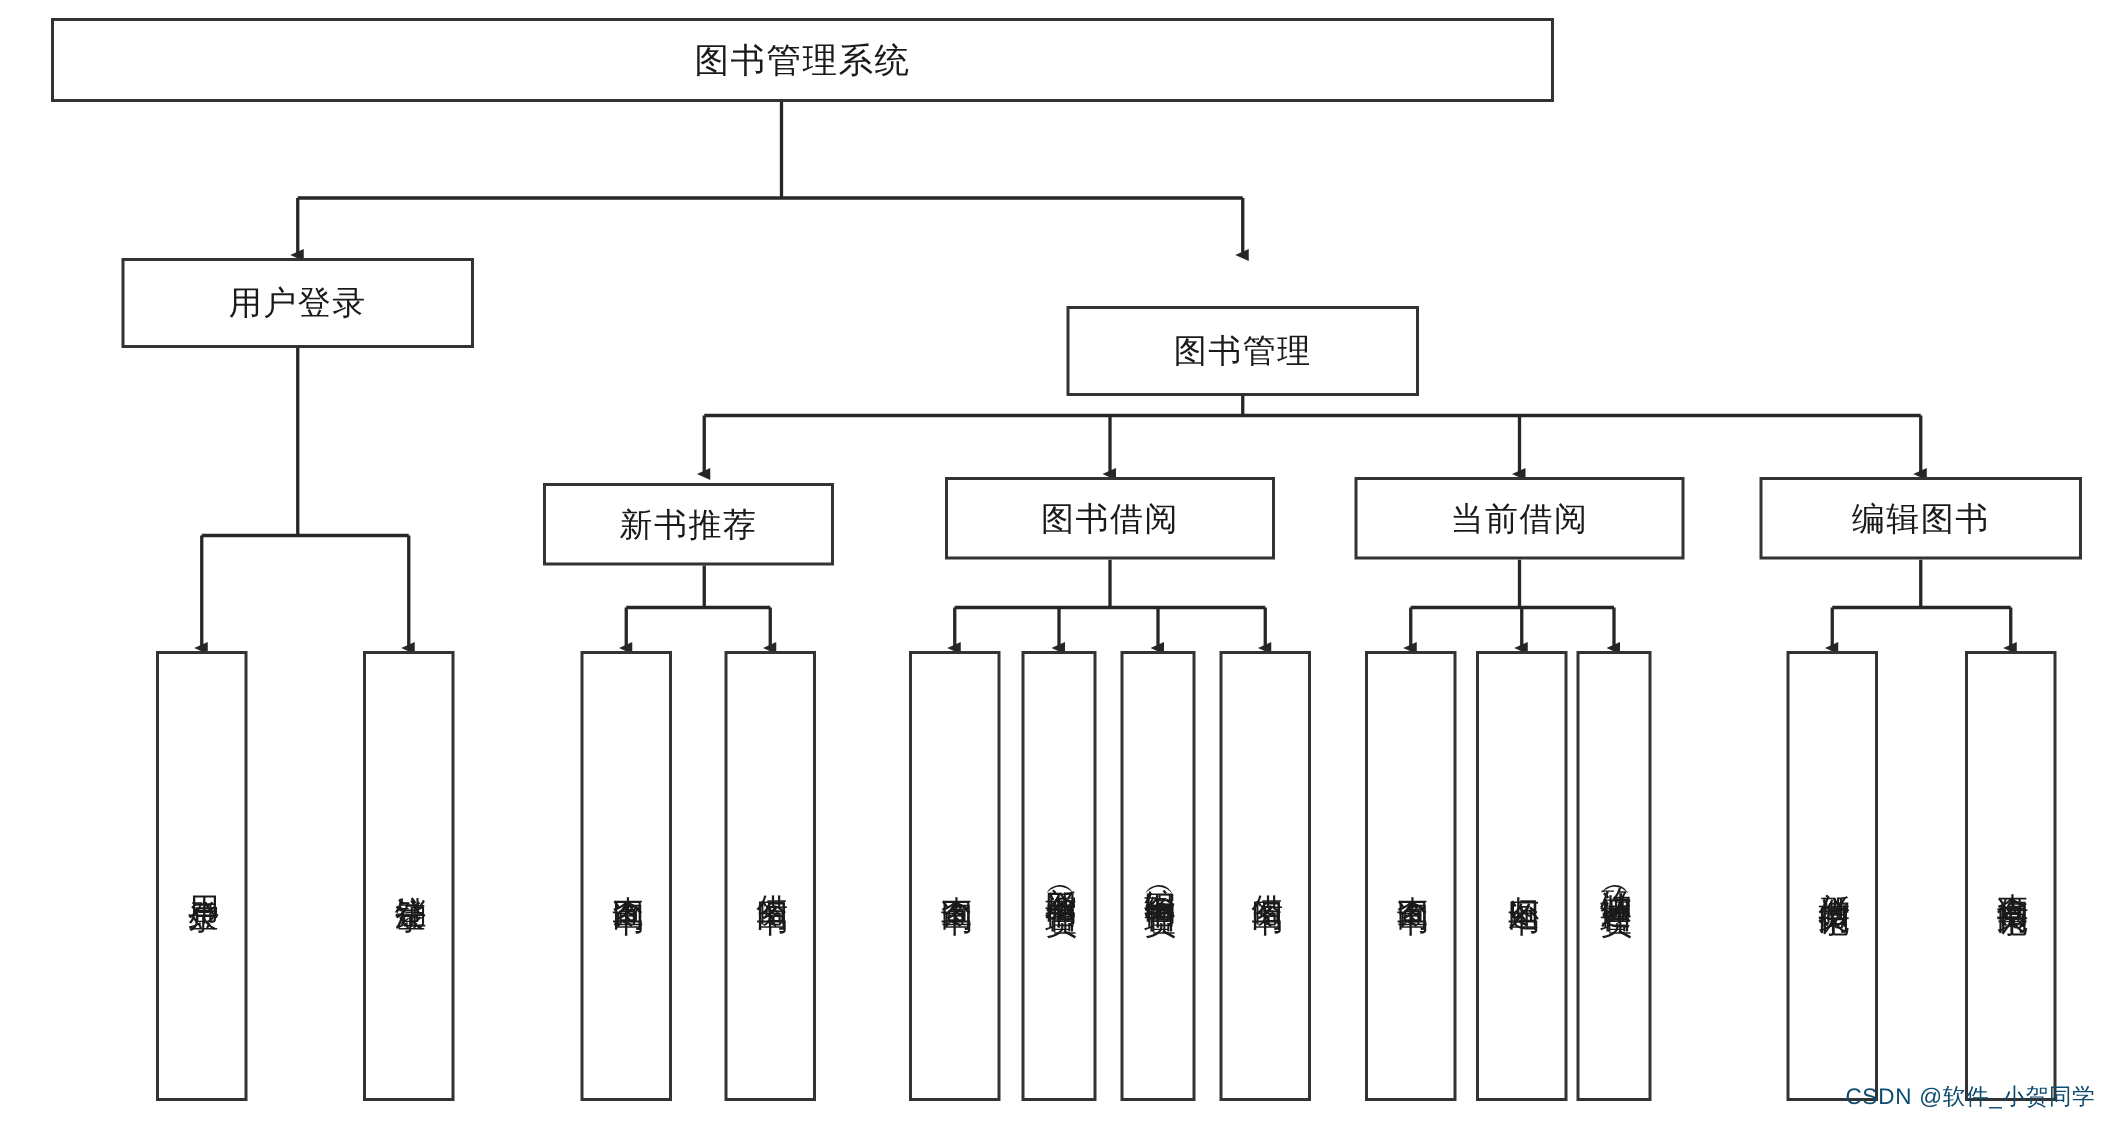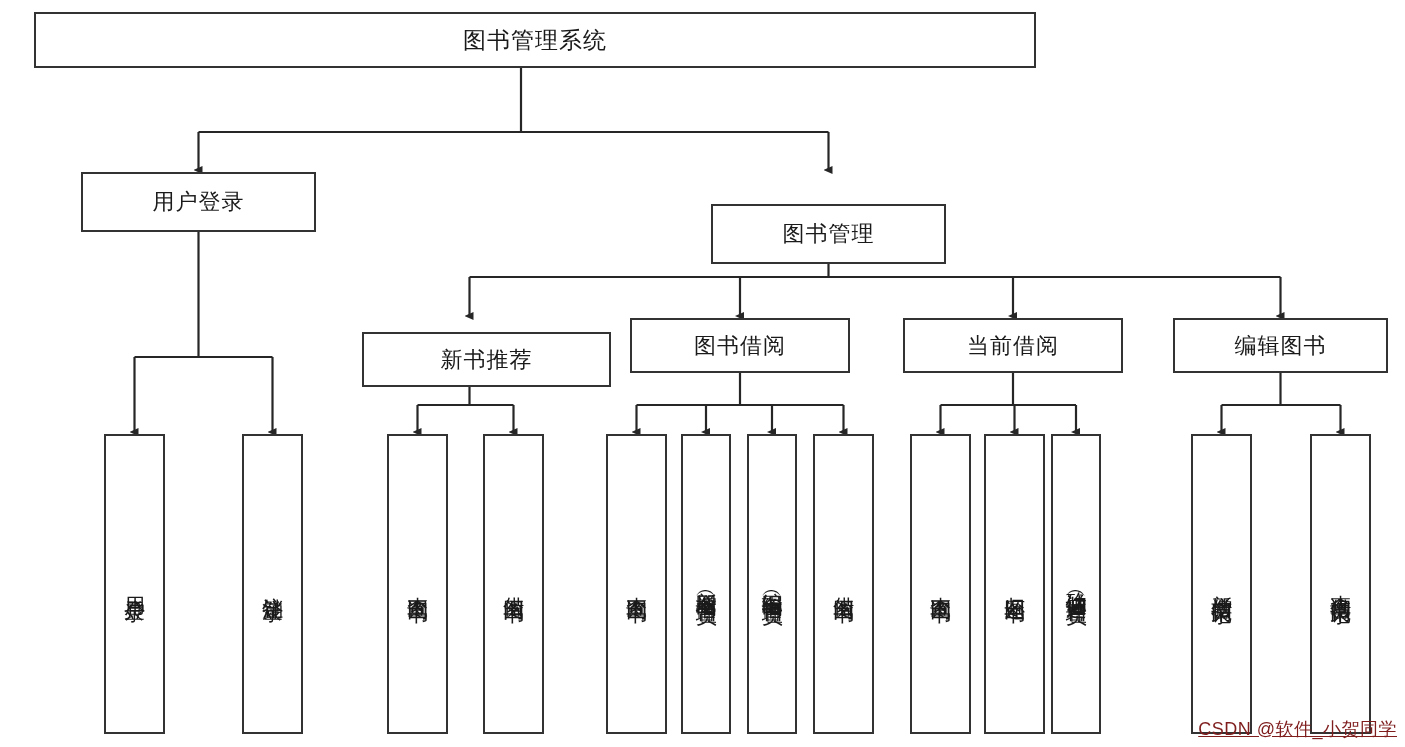--- a/index.html
+++ b/index.html
@@ -51,26 +51,25 @@
     padding: 6px 0;
     white-space: nowrap;
   }
   .node.root {
     font-size: 23px;
   }
   .watermark {
     position: absolute;
     right: 8px;
     bottom: 6px;
-    font-size: 18px;
-    color: #7f1d1d;
+    font-size: 15px;
+    color: #0c4a6e;
     letter-spacing: 0.5px;
     white-space: nowrap;
     user-select: none;
-    text-decoration: underline;
   }
 </style>
 </head>
 <body>
 
 <div id="diagram-root">
 
   <svg class="wires" viewBox="0 0 1405 747" xmlns="http://www.w3.org/2000/svg">
     <defs>
       <marker id="arrow" markerWidth="10" markerHeight="10" refX="5" refY="5" orient="auto" markerUnits="userSpaceOnUse">
@@ -112,21 +111,21 @@
         <path d="M1221.5,405 L1221.5,432" marker-end="url(#arrow)"></path>
         <path d="M1340.5,405 L1340.5,432" marker-end="url(#arrow)"></path>
       </g>
   </svg>
 
   <div class="node horiz root" style="left: 20px; top: 12px; width: 1002px; height: 56px; margin-left: 14px;">图书管理系统</div>
 
   <div class="node horiz" style="left: 81px; top: 172px; width: 235px; height: 60px;">用户登录</div>
   <div class="node horiz" style="left: 711px; top: 172px; width: 235px; height: 60px; margin-top: 32px;">图书管理</div>
 
-  <div class="node horiz" style="left: 362px; top: 332px; width: 249px; height: 55px;">新书推荐</div>
+  <div class="node horiz" style="left: 362px; top: 322px; width: 194px; height: 55px;">新书推荐</div>
   <div class="node horiz" style="left: 630px; top: 318px; width: 220px; height: 55px;">图书借阅</div>
   <div class="node horiz" style="left: 903px; top: 318px; width: 220px; height: 55px;">当前借阅</div>
   <div class="node horiz" style="left: 1173px; top: 318px; width: 215px; height: 55px;">编辑图书</div>
 
   <div class="node vert" style="left: 104px; top: 434px; width: 61px; height: 300px;">用户登录</div>
   <div class="node vert" style="left: 242px; top: 434px; width: 61px; height: 300px;">注销登录</div>
   <div class="node vert" style="left: 387px; top: 434px; width: 61px; height: 300px;">查询图书</div>
   <div class="node vert" style="left: 483px; top: 434px; width: 61px; height: 300px;">借阅图书</div>
   <div class="node vert" style="left: 606px; top: 434px; width: 61px; height: 300px;">查询图书</div>
   <div class="node vert" style="left: 681px; top: 434px; width: 50px; height: 300px;">新增图书（管理员）</div>

